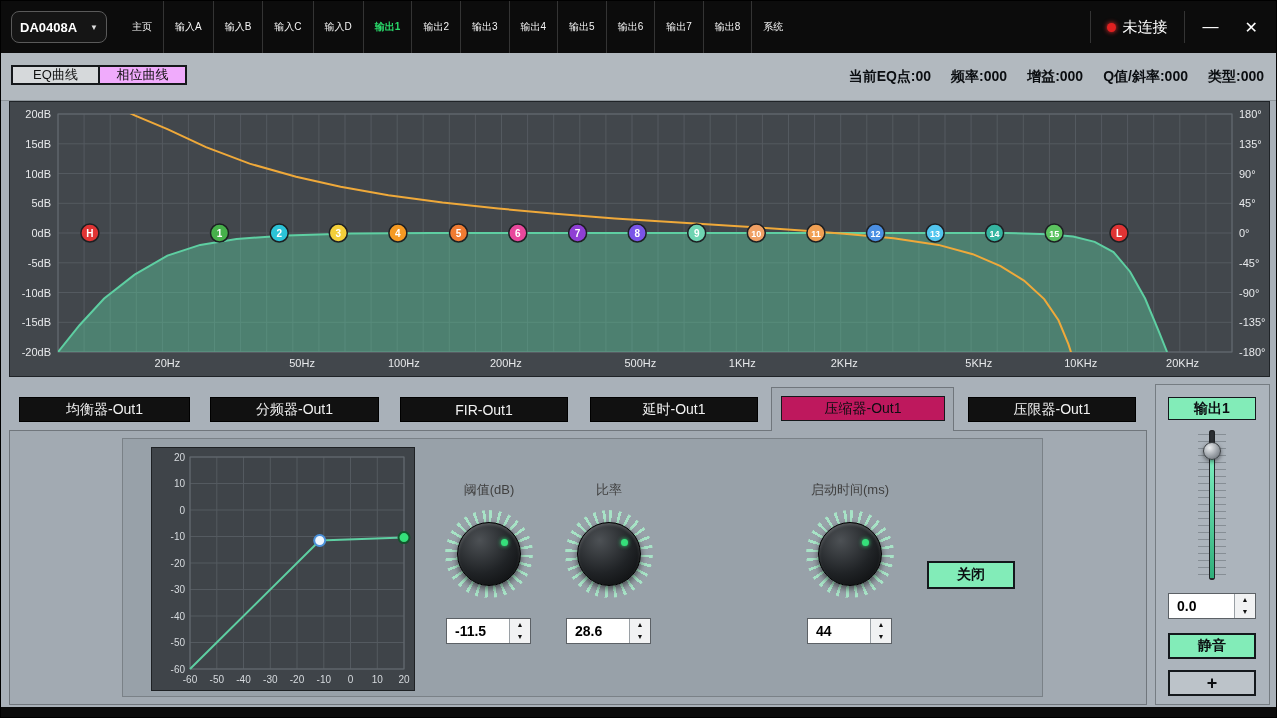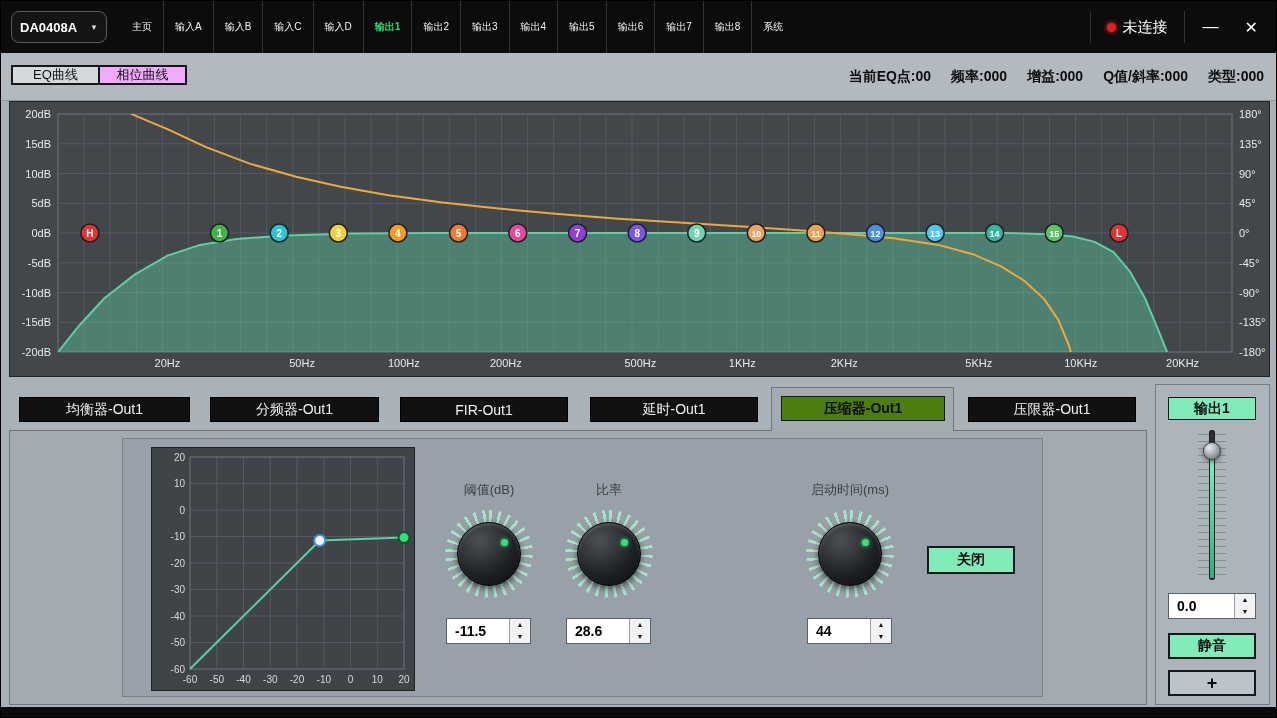--- a/index.html
+++ b/index.html
@@ -32,21 +32,21 @@
 
   
   .chart-panel{position:absolute;left:8px;top:100px;width:1261px;height:276px;background:#42474c;border:1px solid #1f2327}
   .chart-panel svg{display:block}
   .axlbl{fill:#e8eaec;font-size:11px}
   .axlbl2{fill:#d6dade;font-size:10px}
 
   
   .mod-btn{position:absolute;top:396px;height:25px;background:#111;color:#f2f2f2;font-size:14px;display:flex;align-items:center;justify-content:center;border:1px solid #000;cursor:pointer}
   .active-tab-wrap{position:absolute;left:770px;top:386px;width:183px;height:44px;background:#a2aab2;border:1px solid #70767c;border-bottom:none;z-index:3}
-  .mod-btn.active{position:absolute;left:9px;top:8px;width:164px;height:25px;background:#4d7c0f;color:#0b0e11;border:1px solid #15181b;font-weight:bold}
+  .mod-btn.active{position:absolute;left:9px;top:8px;width:164px;height:25px;background:#be185d;color:#0b0e11;border:1px solid #15181b;font-weight:normal}
 
   
   .bottom-panel{position:absolute;left:8px;top:429px;width:1138px;height:275px;background:#a2aab2;border:1px solid #70767c;z-index:1}
   .inner-panel{position:absolute;left:121px;top:437px;width:921px;height:259px;background:#98a1a9;border:1px solid #7a8187;z-index:2}
   .comp-graph{position:absolute;left:150px;top:446px;z-index:4;background:#3f4449;border:1px solid #1e2124}
 
   .knob-group{position:absolute;top:480px;width:110px;height:172px;z-index:4}
   .knob-label{width:100%;text-align:center;font-size:13px;color:#404040}
   .knob{position:absolute;left:11px;top:29px;width:88px;height:88px;border-radius:50%;
     background:repeating-conic-gradient(#a7e3c6 0deg 4deg,rgba(0,0,0,0) 4deg 13deg)}
@@ -56,21 +56,21 @@
   .knob-dot{position:absolute;left:43px;top:16px;width:7px;height:7px;border-radius:50%;background:#35e07a;box-shadow:0 0 4px #35e07a}
 
   .spinner{position:absolute;width:85px;height:26px;background:#fff;border:1px solid #5c6166;display:flex;align-items:stretch}
   .spinner .val{flex:1;display:flex;align-items:center;padding-left:8px;font-size:14px;font-weight:bold;color:#000}
   .spinner .arrows{width:21px;border-left:1px solid #9aa0a5;display:flex;flex-direction:column;background:#f1f2f3}
   .spinner .arrows span{flex:1;font-size:7px;line-height:11px;text-align:center;color:#111;cursor:pointer}
   .knob-group .spinner{left:12px;top:137px}
 
   .mint-btn{background:#82ecb8;border:2px solid #14181c;color:#0b0e11;font-size:14px;font-weight:bold;
     display:flex;align-items:center;justify-content:center;cursor:pointer}
-  .close-btn{position:absolute;left:926px;top:545px;width:88px;height:28px;z-index:4}
+  .close-btn{position:absolute;left:926px;top:560px;width:88px;height:28px;z-index:4}
 
   
   .out-panel{position:absolute;left:1154px;top:383px;width:115px;height:321px;background:#acb4bc;border:1px solid #757c82}
   .out-title{position:absolute;left:12px;top:12px;width:88px;height:23px;border-width:1px}
   .fader{position:absolute;left:12px;top:45px;width:88px;height:150px;cursor:pointer}
   .fader-ticks{position:absolute;left:50%;margin-left:-14px;width:28px;top:4px;height:142px;
     background:repeating-linear-gradient(to bottom,#868e95 0 1px,rgba(0,0,0,0) 1px 7px)}
   .fader-track{position:absolute;left:50%;margin-left:-3px;width:6px;top:0;height:150px;background:#2c3034;border-radius:3px;box-shadow:inset 0 0 2px #000}
   .fader-fill{position:absolute;left:50%;margin-left:-2px;width:4px;top:24px;height:124px;background:linear-gradient(to bottom,#7df0c0,#2fae7a)}
   .fader-handle{position:absolute;left:50%;margin-left:-9px;top:12px;width:18px;height:18px;border-radius:50%;

